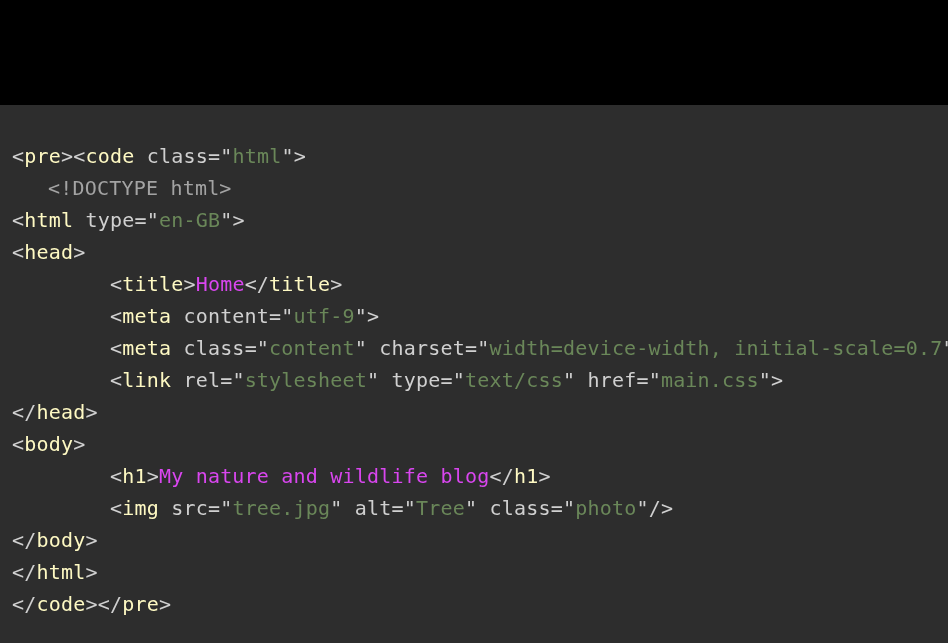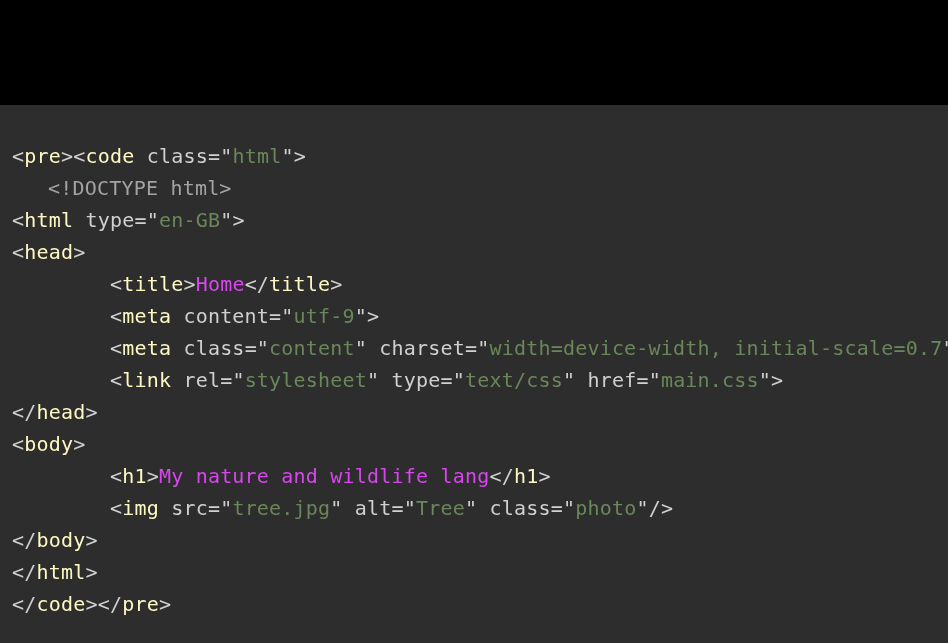--- a/index.html
+++ b/index.html
@@ -41,17 +41,17 @@
 <div class="editor"><span><span class="p">&lt;</span><span class="t">pre</span><span class="p">&gt;</span><span class="p">&lt;</span><span class="t">code</span><span class="p"> </span><span class="a">class</span><span class="p">="</span><span class="s">html</span><span class="p">"</span><span class="p">&gt;</span></span>
 <span><span class="d">&lt;!DOCTYPE html&gt;</span></span>
 <span><span class="p">&lt;</span><span class="t">html</span><span class="p"> </span><span class="a">type</span><span class="p">="</span><span class="s">en-GB</span><span class="p">"</span><span class="p">&gt;</span></span>
 <span><span class="p">&lt;</span><span class="t">head</span><span class="p">&gt;</span></span>
 <span><span>        </span><span class="p">&lt;</span><span class="t">title</span><span class="p">&gt;</span><span class="tx">Home</span><span class="p">&lt;/</span><span class="t">title</span><span class="p">&gt;</span></span>
 <span><span>        </span><span class="p">&lt;</span><span class="t">meta</span><span class="p"> </span><span class="a">content</span><span class="p">="</span><span class="s">utf-9</span><span class="p">"</span><span class="p">&gt;</span></span>
 <span><span>        </span><span class="p">&lt;</span><span class="t">meta</span><span class="p"> </span><span class="a">class</span><span class="p">="</span><span class="s">content</span><span class="p">"</span><span class="p"> </span><span class="a">charset</span><span class="p">="</span><span class="s">width=device-width, initial-scale=0.7</span><span class="p">"</span></span>
 <span><span>        </span><span class="p">&lt;</span><span class="t">link</span><span class="p"> </span><span class="a">rel</span><span class="p">="</span><span class="s">stylesheet</span><span class="p">"</span><span class="p"> </span><span class="a">type</span><span class="p">="</span><span class="s">text/css</span><span class="p">"</span><span class="p"> </span><span class="a">href</span><span class="p">="</span><span class="s">main.css</span><span class="p">"</span><span class="p">&gt;</span></span>
 <span><span class="p">&lt;/</span><span class="t">head</span><span class="p">&gt;</span></span>
 <span><span class="p">&lt;</span><span class="t">body</span><span class="p">&gt;</span></span>
-<span><span>        </span><span class="p">&lt;</span><span class="t">h1</span><span class="p">&gt;</span><span class="tx">My nature and wildlife lang</span><span class="p">&lt;/</span><span class="t">h1</span><span class="p">&gt;</span></span>
+<span><span>        </span><span class="p">&lt;</span><span class="t">h1</span><span class="p">&gt;</span><span class="tx">My nature and wildlife blog</span><span class="p">&lt;/</span><span class="t">h1</span><span class="p">&gt;</span></span>
 <span><span>        </span><span class="p">&lt;</span><span class="t">img</span><span class="p"> </span><span class="a">src</span><span class="p">="</span><span class="s">tree.jpg</span><span class="p">"</span><span class="p"> </span><span class="a">alt</span><span class="p">="</span><span class="s">Tree</span><span class="p">"</span><span class="p"> </span><span class="a">class</span><span class="p">="</span><span class="s">photo</span><span class="p">"</span><span class="p">/&gt;</span></span>
 <span><span class="p">&lt;/</span><span class="t">body</span><span class="p">&gt;</span></span>
 <span><span class="p">&lt;/</span><span class="t">html</span><span class="p">&gt;</span></span>
 <span><span class="p">&lt;/</span><span class="t">code</span><span class="p">&gt;</span><span class="p">&lt;/</span><span class="t">pre</span><span class="p">&gt;</span></span></div>
 
 </body></html>

